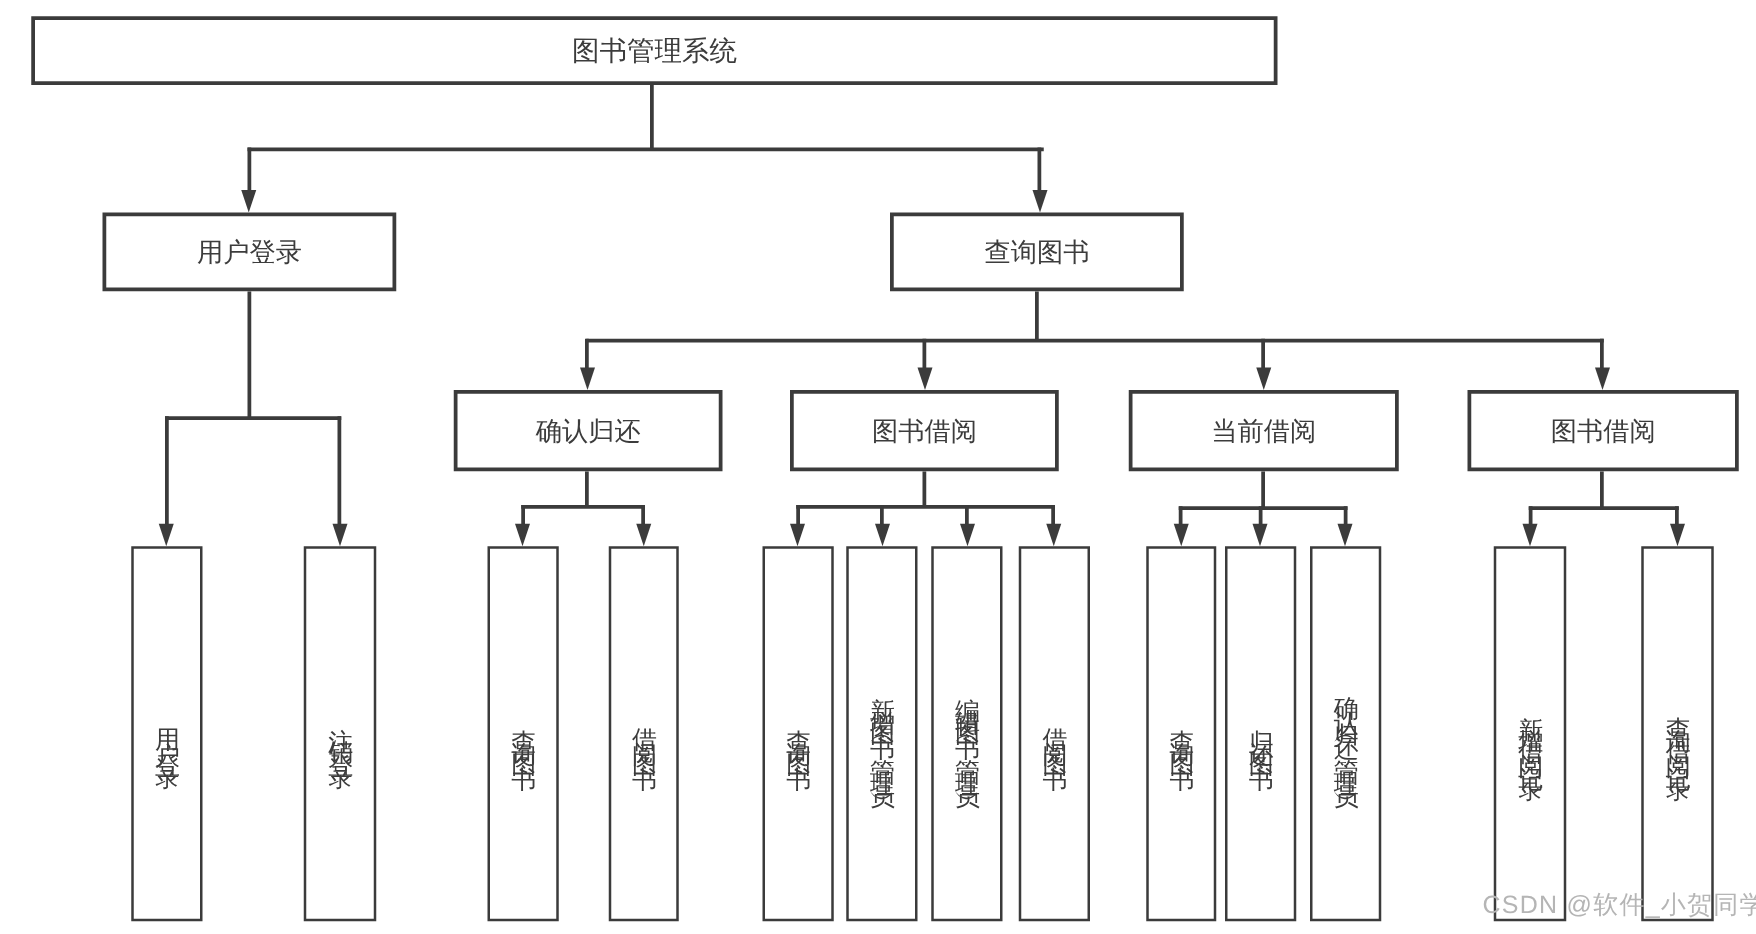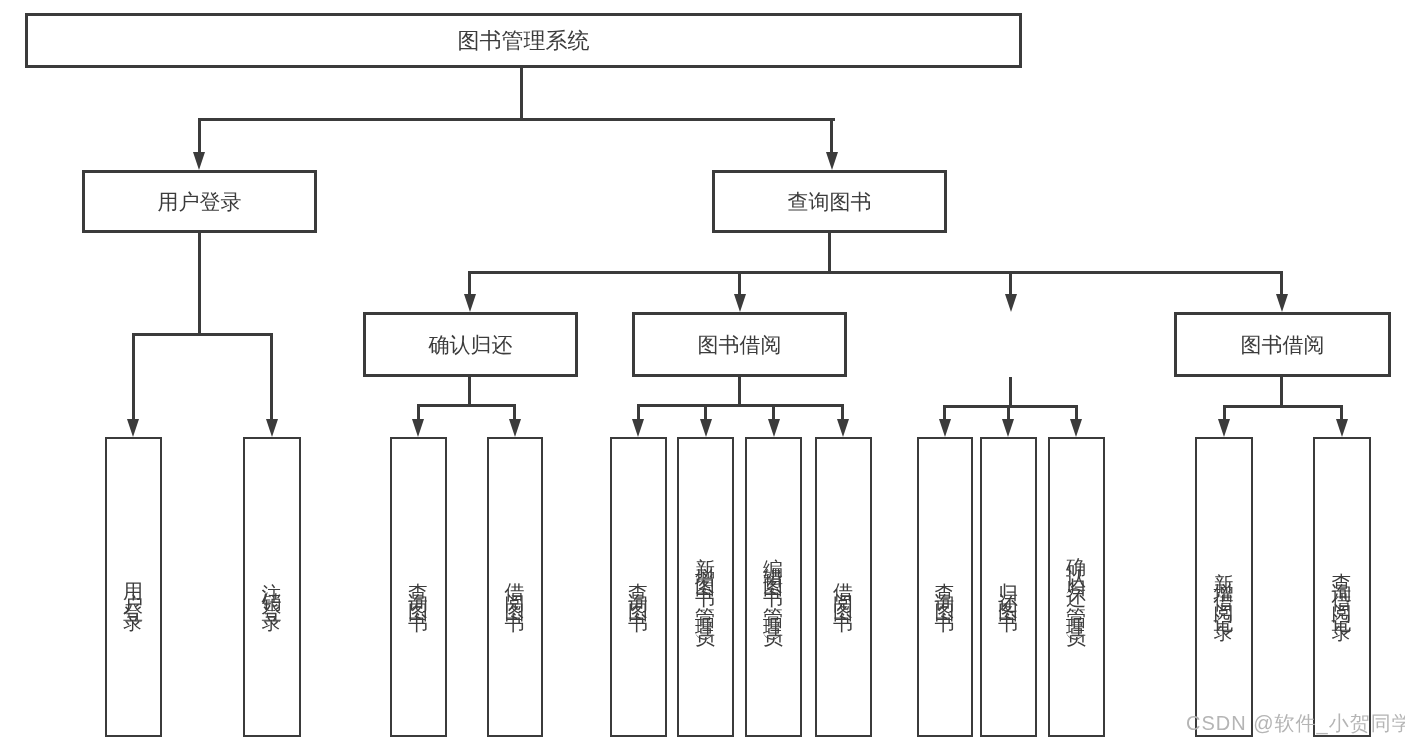--- a/index.html
+++ b/index.html
@@ -91,20 +91,23 @@
   <div class="arrow" style="left:1005px;top:294px"></div>
   <div class="vline" style="left:1280px;top:271px;height:26px"></div>
   <div class="arrow" style="left:1276px;top:294px"></div>
 
   <div class="box" style="left:363px;top:312px;width:215px;height:65px">
     <span>确认归还</span>
   </div>
   <div class="box" style="left:632px;top:312px;width:215px;height:65px">
     <span>图书借阅</span>
   </div>
+  <div class="box" style="left:903px;top:312px;width:216px;height:65px">
+    <span>当前借阅</span>
+  </div>
   <div class="box" style="left:1174px;top:312px;width:217px;height:65px">
     <span>图书借阅</span>
   </div>
 
   <div class="vline" style="left:468px;top:377px;height:29px"></div>
   <div class="hline" style="left:417px;top:404px;width:99px"></div>
   <div class="vline" style="left:417px;top:404px;height:18px"></div>
   <div class="arrow" style="left:412px;top:419px"></div>
   <div class="vline" style="left:513px;top:404px;height:18px"></div>
   <div class="arrow" style="left:509px;top:419px"></div>

